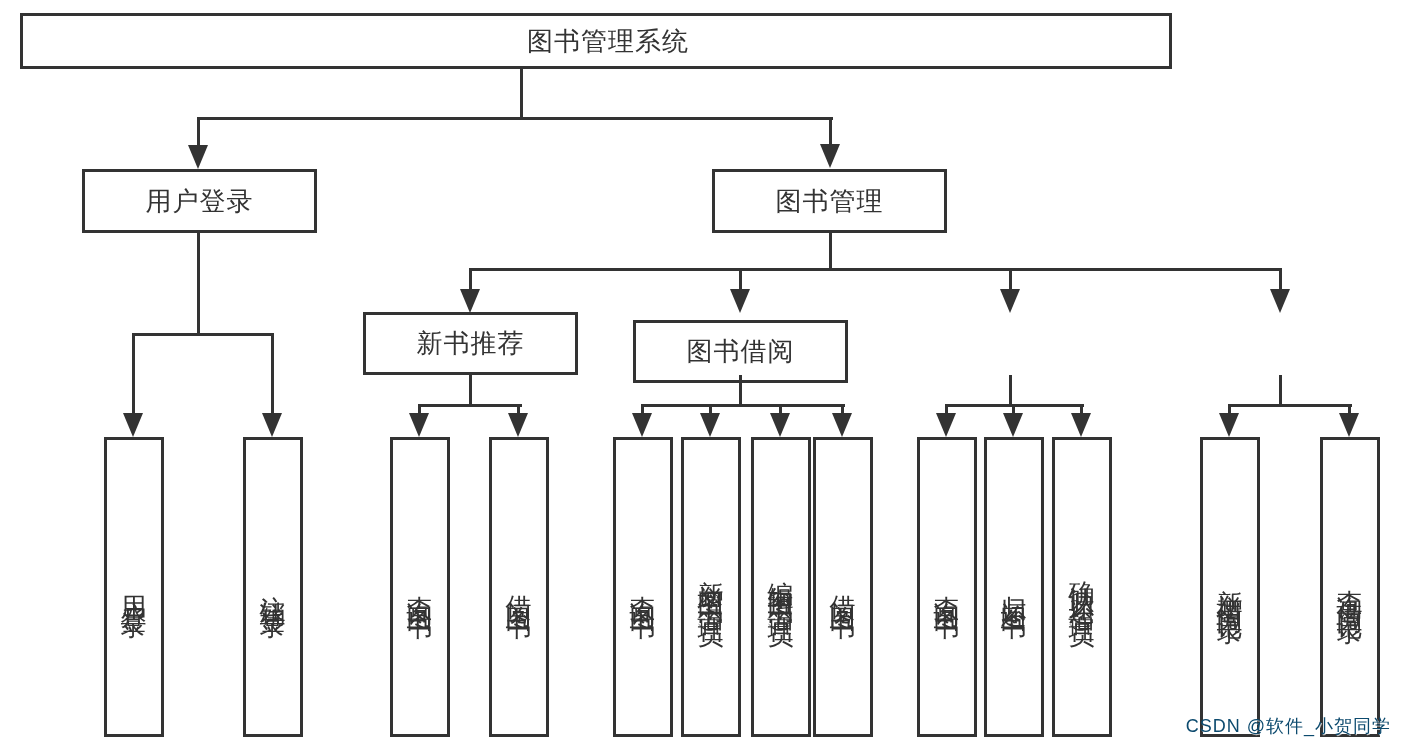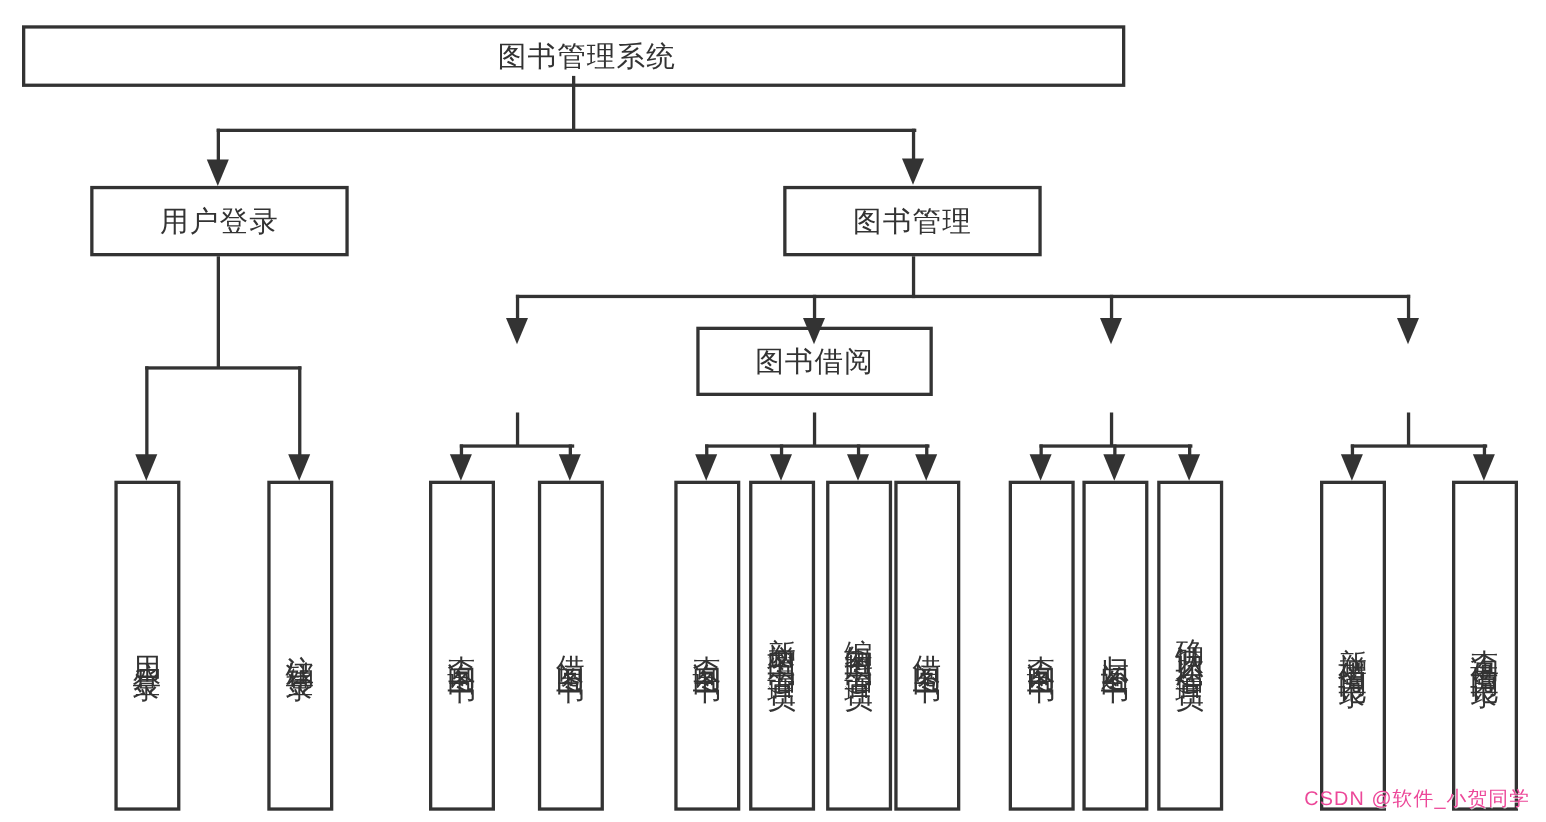--- a/index.html
+++ b/index.html
@@ -23,35 +23,36 @@
     font-size:26px; letter-spacing:6px; line-height:1; color:#333333;
   }
   .vl, .hl { position:absolute; background:#333333; }
   .ar {
     position:absolute; width:0; height:0;
     border-left:10px solid transparent; border-right:10px solid transparent;
     border-top:24px solid #333333;
   }
   .watermark {
     position:absolute; top:714px; right:14px;
-    font-size:18px; letter-spacing:1px; color:#ec4899;
+    font-size:18px; letter-spacing:1px; color:#0c4a6e;
     text-shadow:1px 1px 0 rgba(255,255,255,0.7);
   }
 </style>
 </head>
 <body>
 
 <div class="canvas">
 
-  <div class="box" style="left:20px;top:23px;width:1003px;height:56px;padding-left:24px;">图书管理系统</div>
+  <div class="box" style="left:20px;top:13px;width:1152px;height:56px;padding-left:24px;">图书管理系统</div>
 
   <div class="box" style="left:82px;top:169px;width:235px;height:64px;">用户登录</div>
   <div class="box" style="left:712px;top:169px;width:235px;height:64px;">图书管理</div>
 
-  <div class="box" style="left:633px;top:297px;width:215px;height:63px;font-family:Liberation Serif, serif;">图书借阅</div>
+  <div class="box" style="left:363px;top:312px;width:215px;height:63px;">新书推荐</div>
+  <div class="box" style="left:633px;top:320px;width:215px;height:63px;font-family:Liberation Serif, serif;">图书借阅</div>
 
   <div class="leaf" style="left:104px;">
     <span>用户登录</span>
     </div>
   <div class="leaf" style="left:243px;">
     <span>注销登录</span>
     </div>
   <div class="leaf" style="left:390px;">
     <span>查询图书</span>
     </div>

